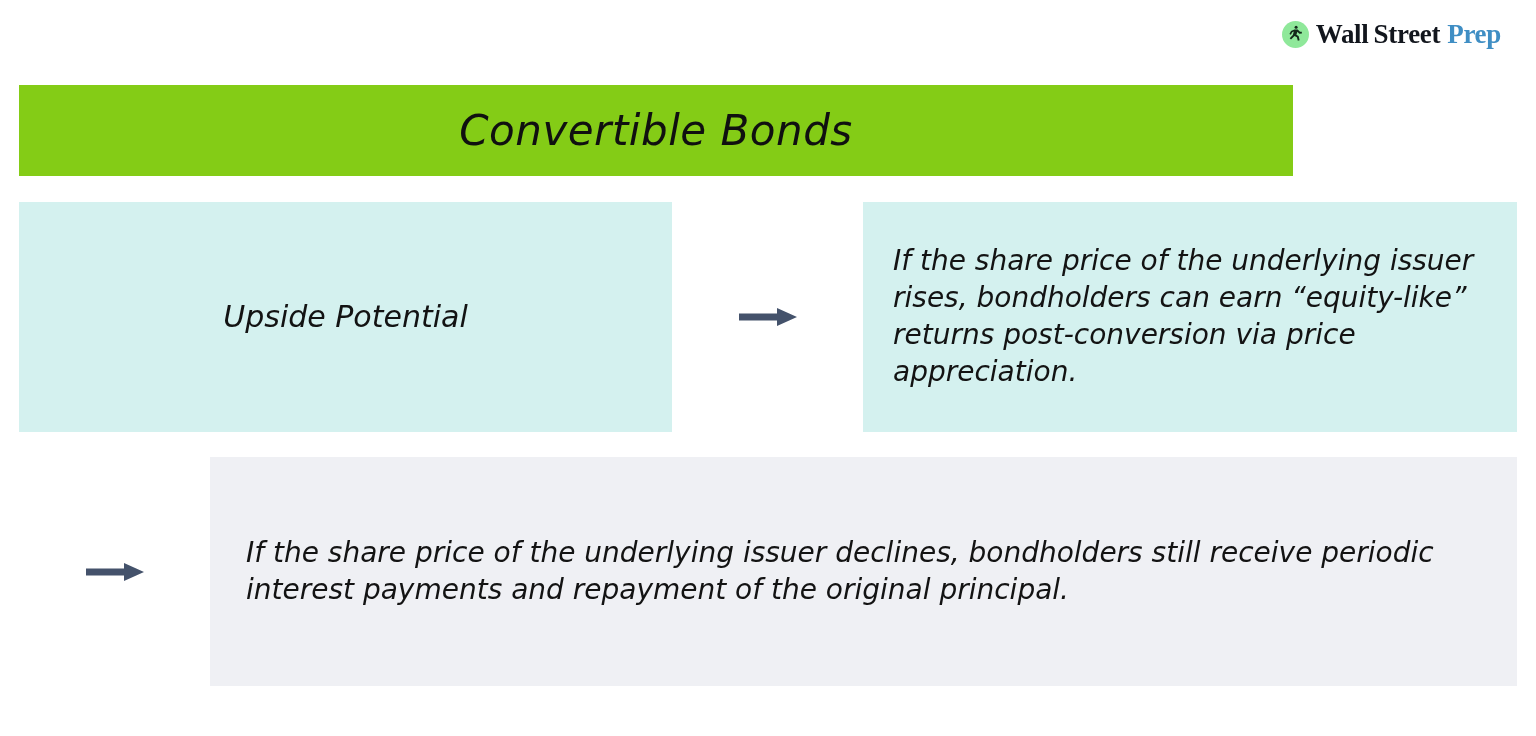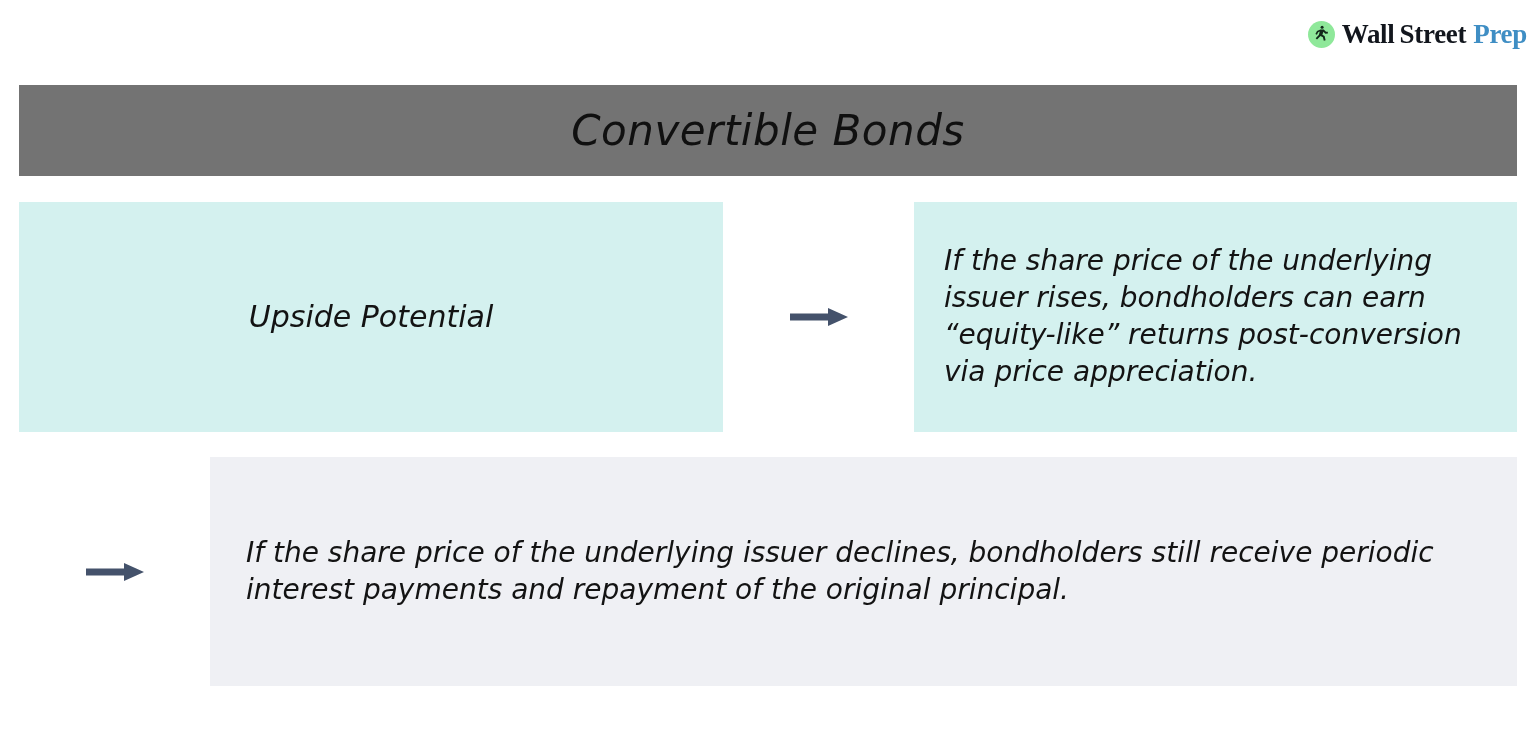--- a/index.html
+++ b/index.html
@@ -12,21 +12,21 @@
     background: #ffffff;
     font-family: "DejaVu Sans", sans-serif;
     overflow: hidden;
     position: relative;
   }
 
   
   .brand {
     position: absolute;
     top: 17px;
-    right: 9px;
+    right: 35px;
     display: flex;
     align-items: center;
     gap: 7px;
     height: 34px;
   }
   .brand-mark {
     width: 27px;
     height: 27px;
     border-radius: 50%;
     background: #8fe89a;
@@ -47,23 +47,23 @@
   }
   .brand-wall { color: #12161d; }
   .brand-street { color: #12161d; margin-left: 5px; }
   .brand-prep { color: #3f8ec4; margin-left: 7px; }
 
   
   .title-banner {
     position: absolute;
     left: 19px;
     top: 85px;
-    width: 1498px;
+    width: 1274px;
     height: 91px;
-    background: #737373;
+    background: #84cc16;
     display: flex;
     align-items: center;
     justify-content: center;
   }
   .title-text {
     font-family: "DejaVu Sans", sans-serif;
     font-style: italic;
     font-size: 42px;
     color: #101010;
     letter-spacing: 0.5px;
@@ -74,21 +74,21 @@
     position: absolute;
     left: 19px;
     width: 1498px;
     display: flex;
     align-items: stretch;
   }
   .row-upside   { top: 202px; height: 230px; }
   .row-downside { top: 457px; height: 229px; }
 
   .cell-label {
-    width: 704px;
+    width: 653px;
     flex: none;
     display: flex;
     align-items: center;
     justify-content: center;
     padding: 0 18px;
     box-sizing: border-box;
   }
   .cell-gap {
     width: 191px;
     flex: none;

